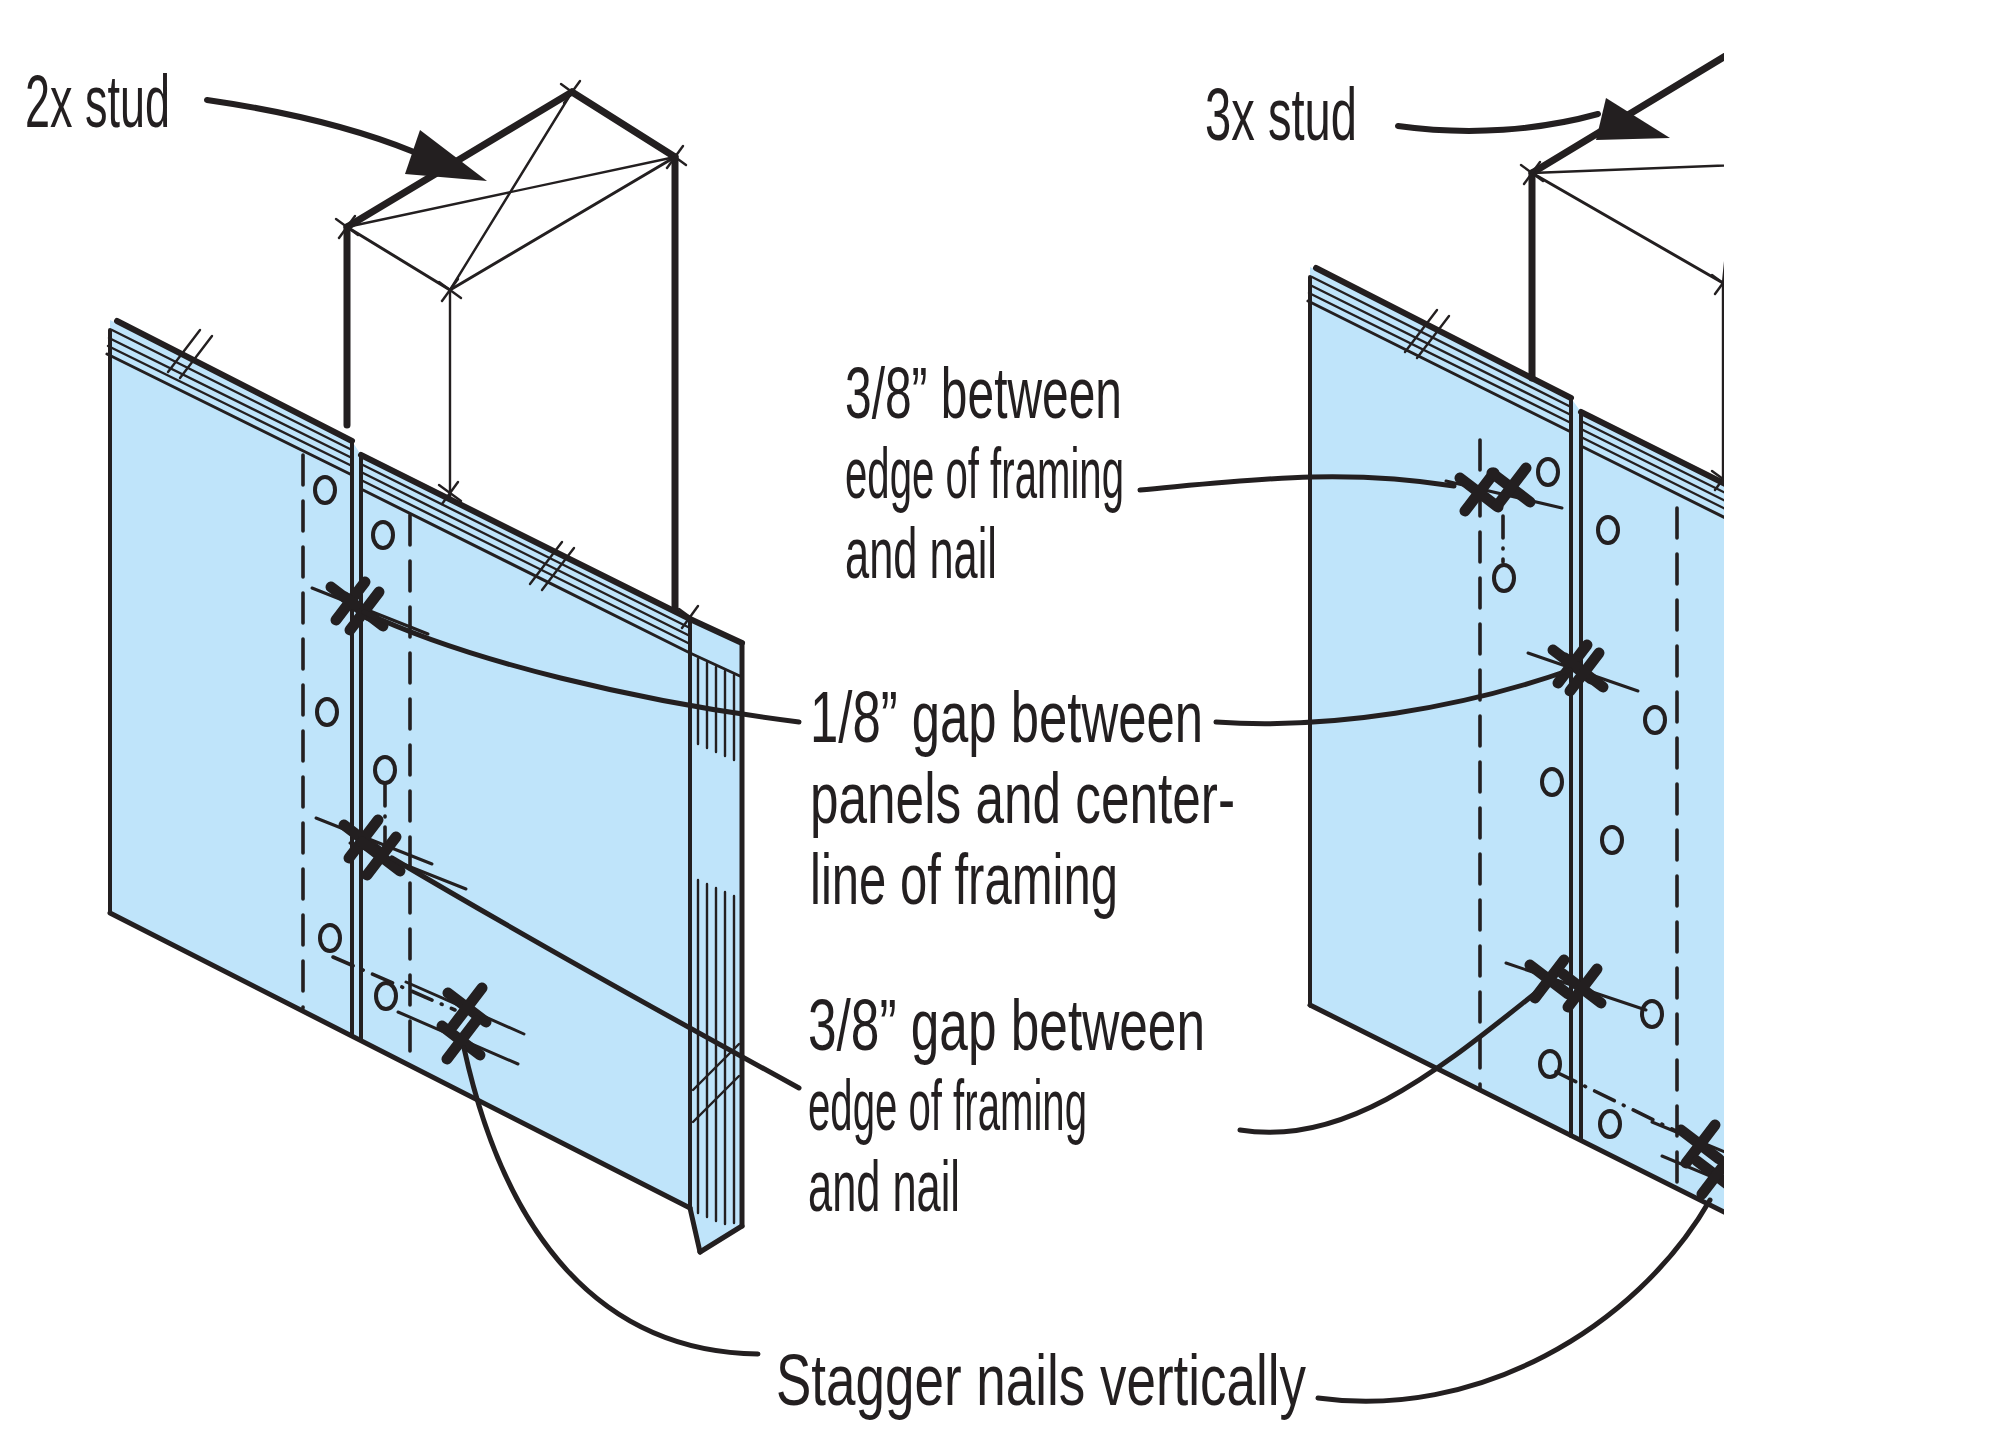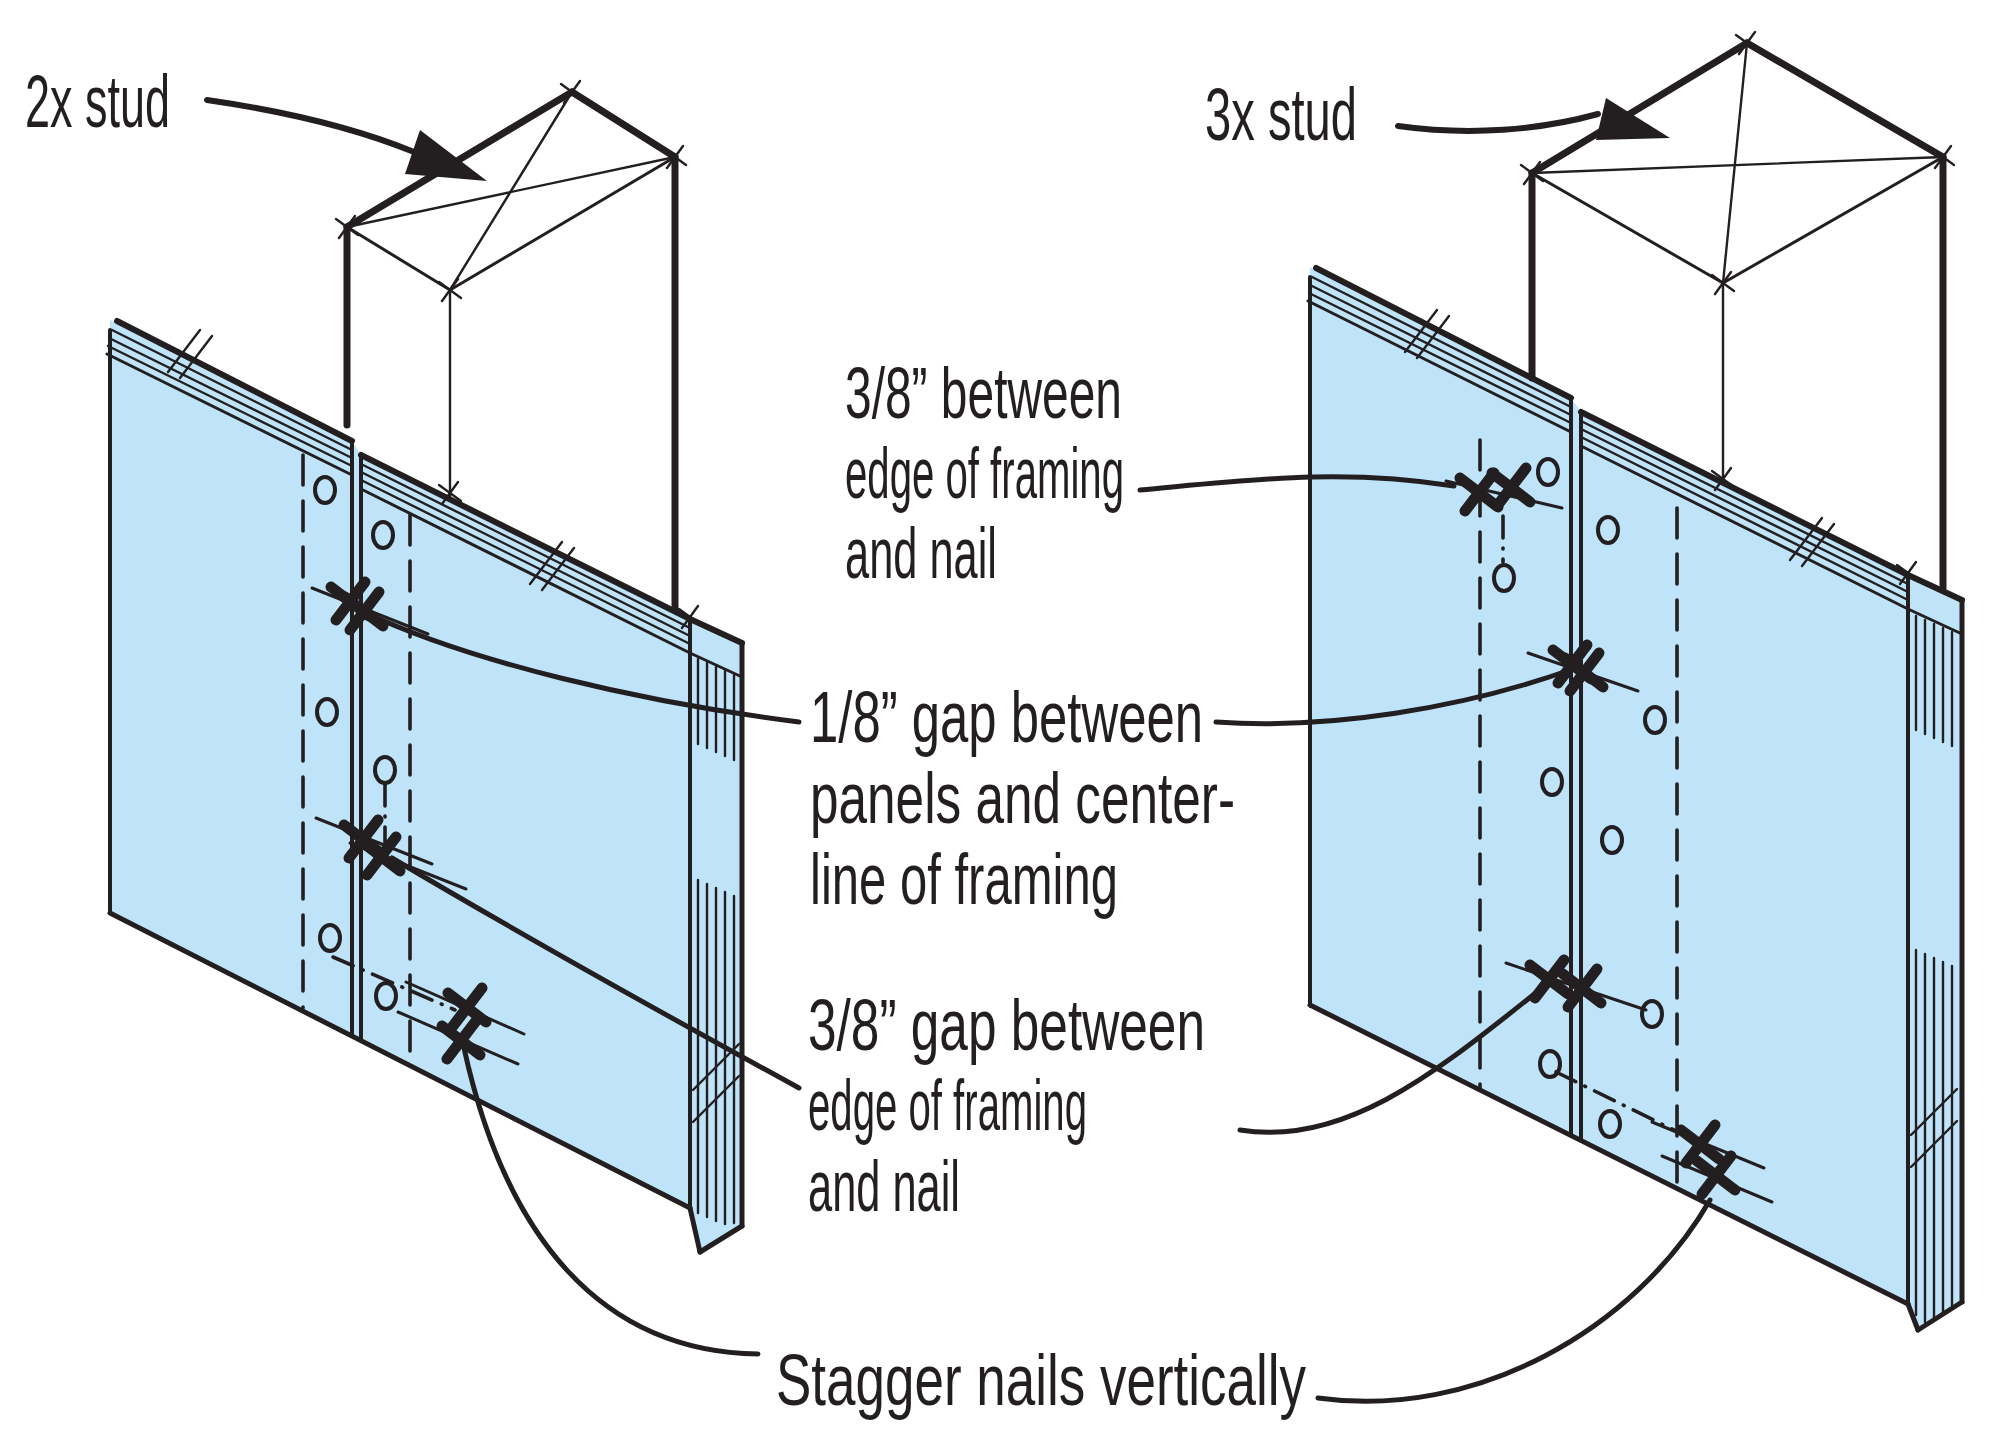--- a/index.html
+++ b/index.html
@@ -1,16 +1,16 @@
 <!DOCTYPE html>
 <html><head>
 <meta charset="utf-8">
 <style>
   html,body{margin:0;padding:0;background:#ffffff;}
-  .page{width:2000px;height:1456px;position:relative;background:#fff;overflow:hidden;}
+  .page{width:1724px;height:1456px;position:relative;background:#fff;overflow:hidden;}
   svg{display:block;}
   .ink{stroke:#231f20;fill:none;stroke-linecap:round;stroke-linejoin:round;}
   .w7{stroke-width:7;} .w6{stroke-width:6;} .w5{stroke-width:5;} .w4{stroke-width:4;}
   .w3{stroke-width:3;} .w2{stroke-width:2.4;}
   .dash{stroke-width:3.6;stroke-dasharray:30 16;}
   .dashdot{stroke-width:3.6;stroke-dasharray:22 10 1 10;}
   .leader{stroke-width:5;}
   .nailstroke{stroke-width:11;}
   .hole{stroke-width:4;}
   .filled{fill:#231f20;stroke:none;}

